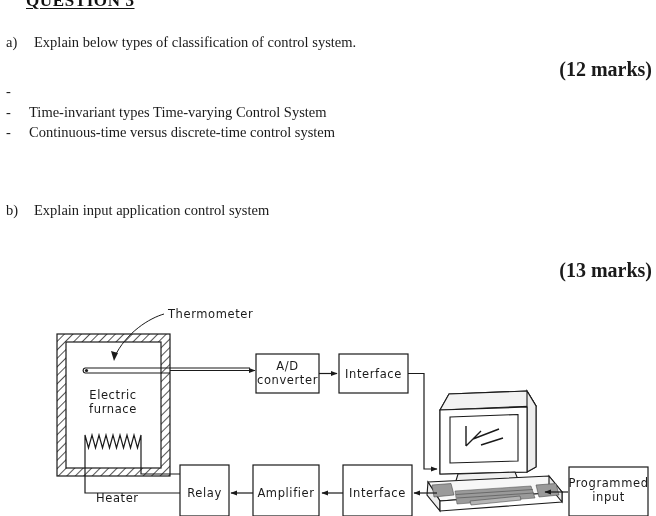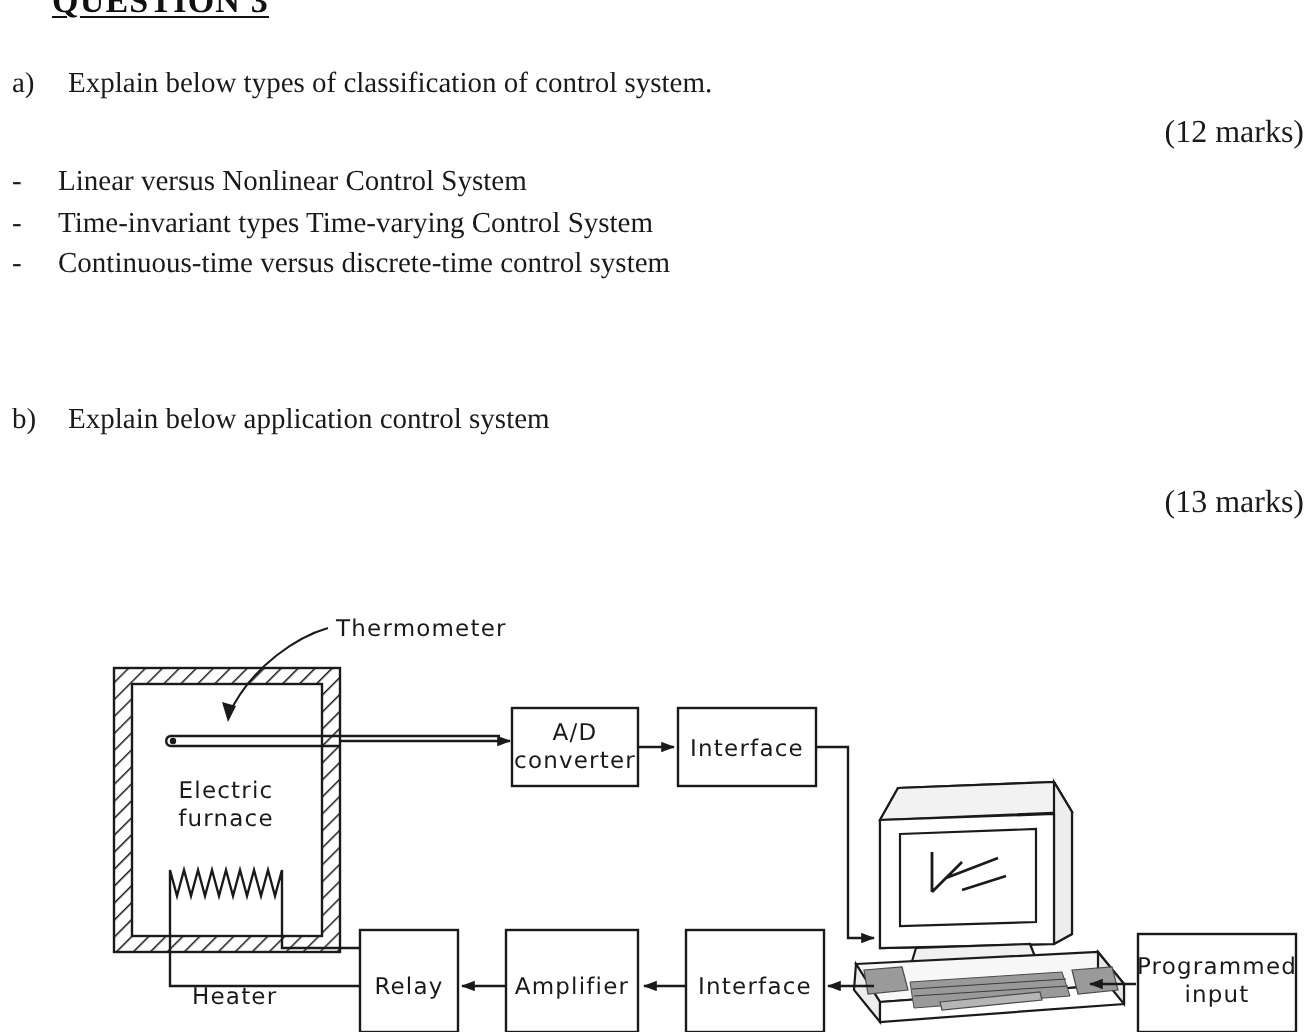--- a/index.html
+++ b/index.html
@@ -46,26 +46,26 @@
   }
   .q-item .marker {
     width: 28px;
     flex: none;
   }
   .q-a { left: 6px; top: 33px; }
   .q-b { left: 6px; top: 201px; }
 
   .marks {
     position: absolute;
-    font-size: 16px;
-    font-weight: normal;
+    font-size: 20px;
+    font-weight: bold;
     white-space: nowrap;
   }
   .marks-a { right: 4px; top: 58px; }
-  .marks-b { right: 4px; top: 243px; }
+  .marks-b { right: 4px; top: 259px; }
 
   .bullets {
     position: absolute;
     left: 6px;
     top: 81px;
     font-size: 14.5px;
     line-height: 20.5px;
   }
   .bullets .row { display: flex; white-space: nowrap; }
   .bullets .dash { width: 23px; flex: none; }
@@ -90,35 +90,34 @@
 <div class="q-item q-a">
   <span class="marker">a)</span>
   <span>Explain below types of classification of control system.</span>
 </div>
 
 <div class="marks marks-a">(12 marks)</div>
 
 <div class="bullets">
   <div class="row">
     <span class="dash">-</span>
-    <span>Linear versus Nonlinear Control System</span>
   </div>
   <div class="row">
     <span class="dash">-</span>
     <span>Time-invariant types Time-varying Control System</span>
   </div>
   <div class="row">
     <span class="dash">-</span>
     <span>Continuous-time versus discrete-time control system</span>
   </div>
 </div>
 
 <div class="q-item q-b">
   <span class="marker">b)</span>
-  <span>Explain below application control system</span>
+  <span>Explain input application control system</span>
 </div>
 
 <div class="marks marks-b">(13 marks)</div>
 
 <div class="figure">
 <svg width="656" height="220" viewBox="0 0 656 220" xmlns="http://www.w3.org/2000/svg">
   <defs>
     <pattern id="hatch" width="6" height="6" patternUnits="userSpaceOnUse" patternTransform="rotate(45)">
       <rect width="6" height="6" fill="#ffffff"></rect>
       <line x1="0" y1="0" x2="0" y2="6" stroke="#1a1a1a" stroke-width="1.5"></line>

